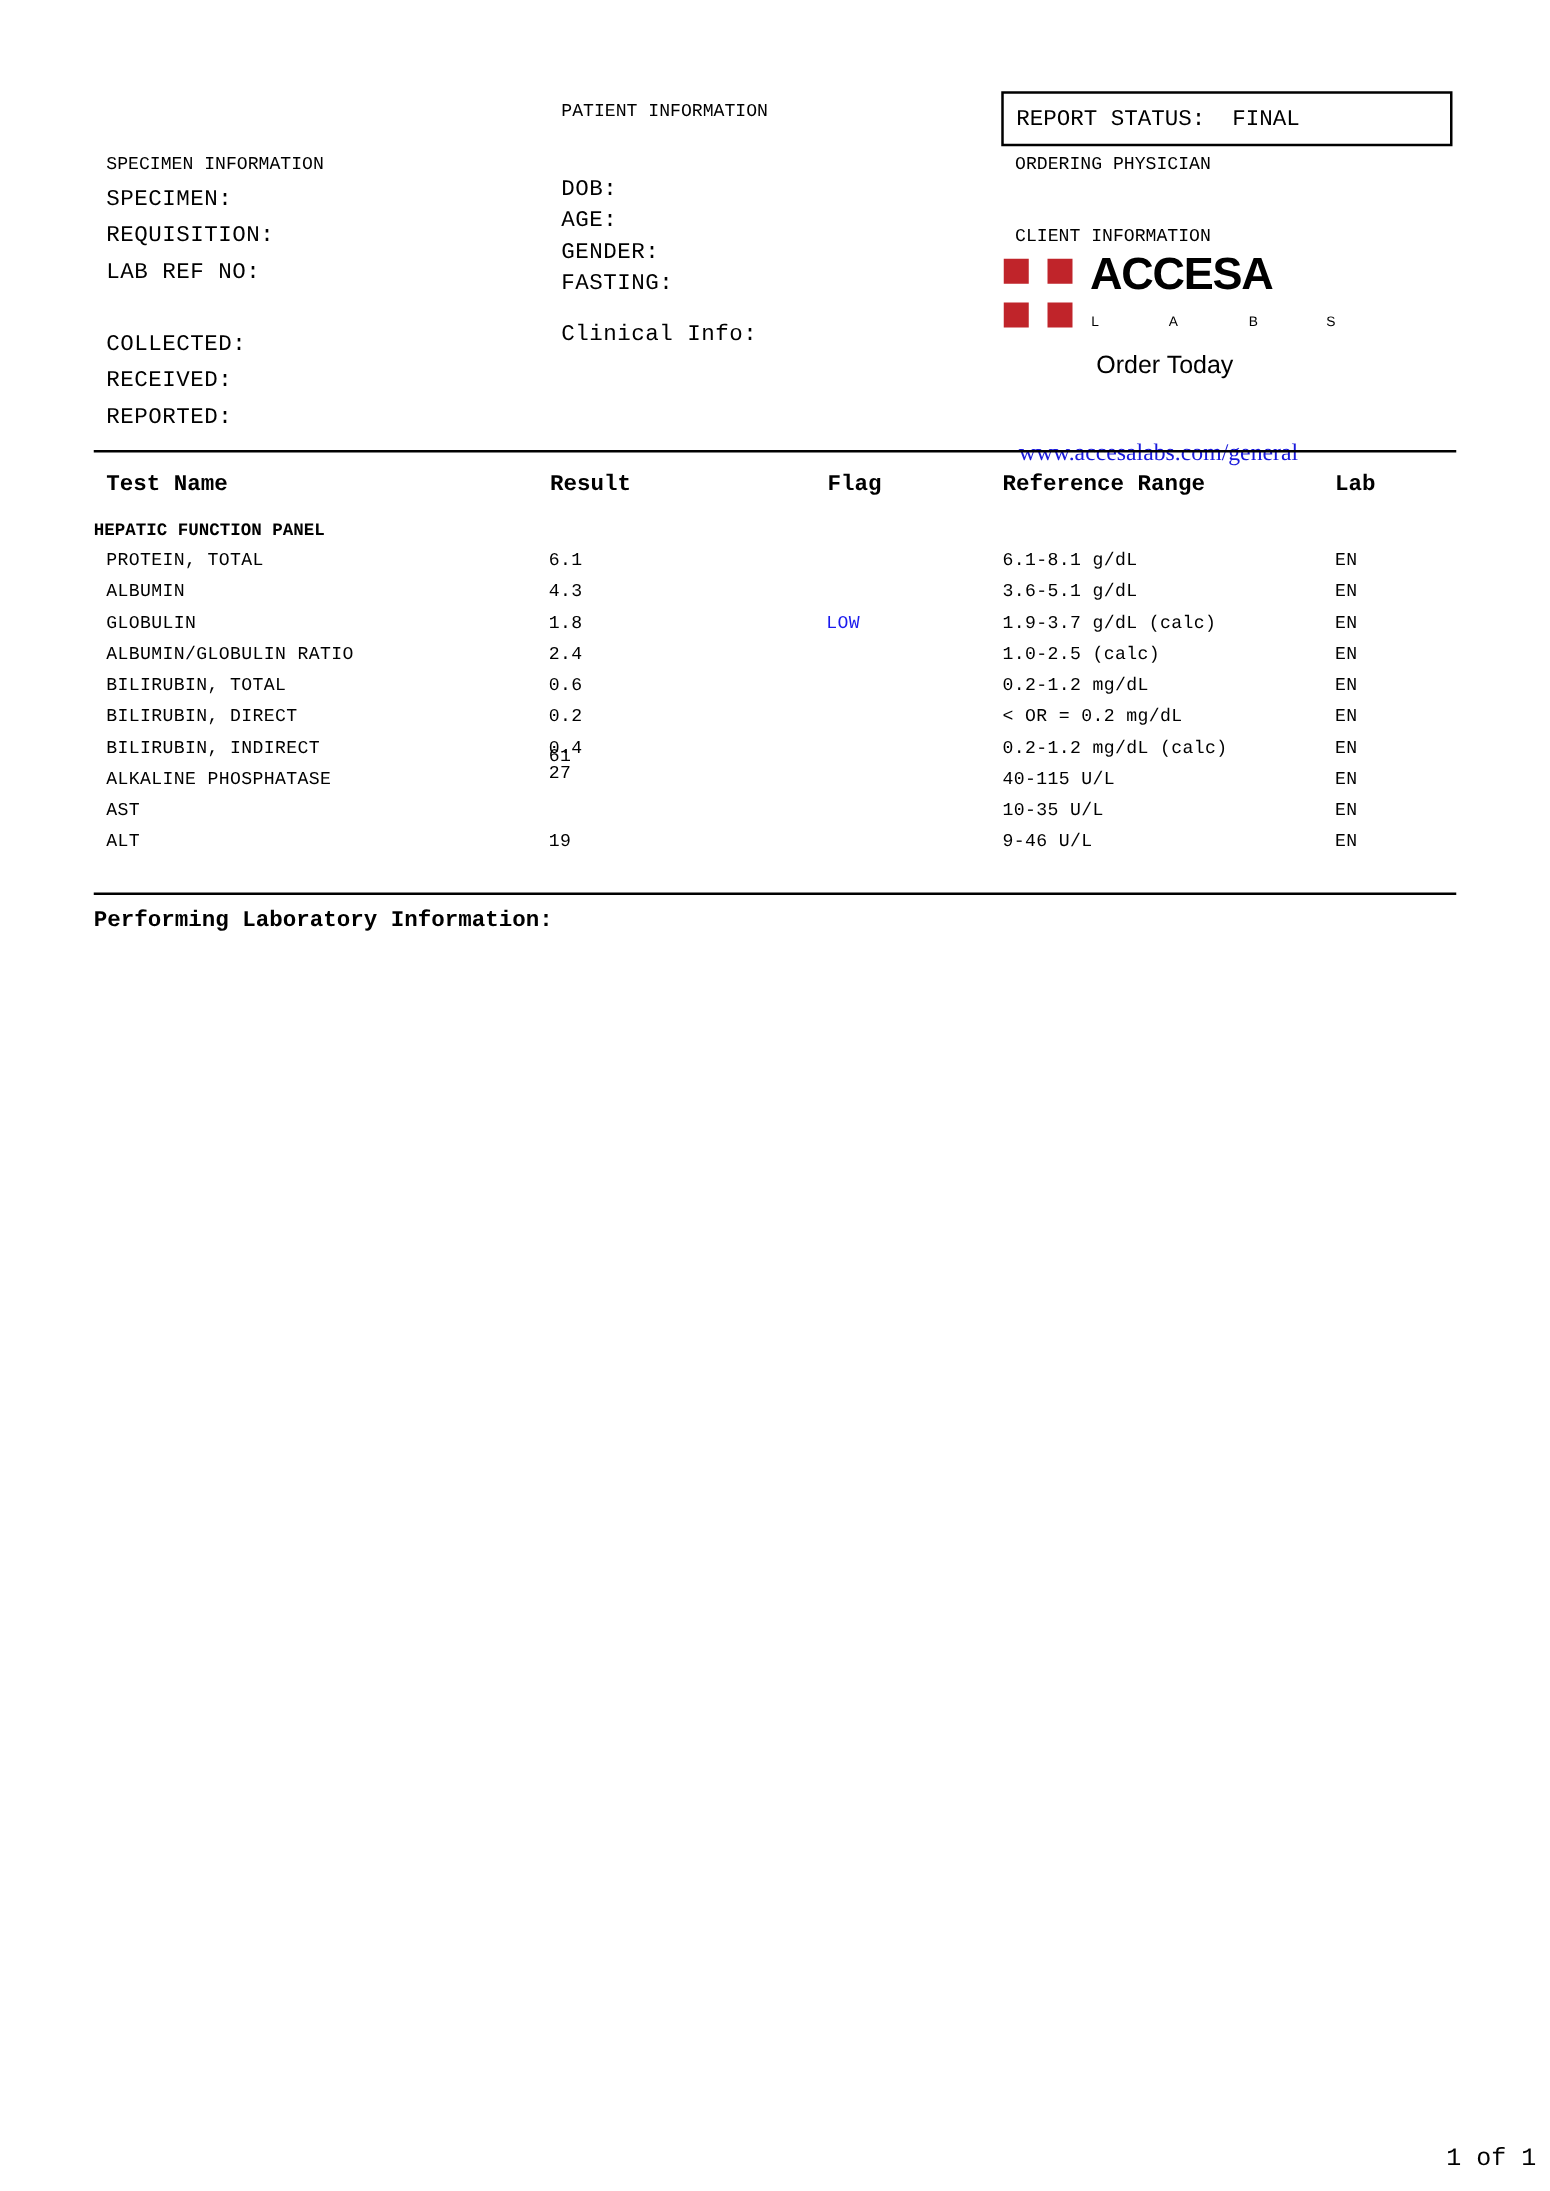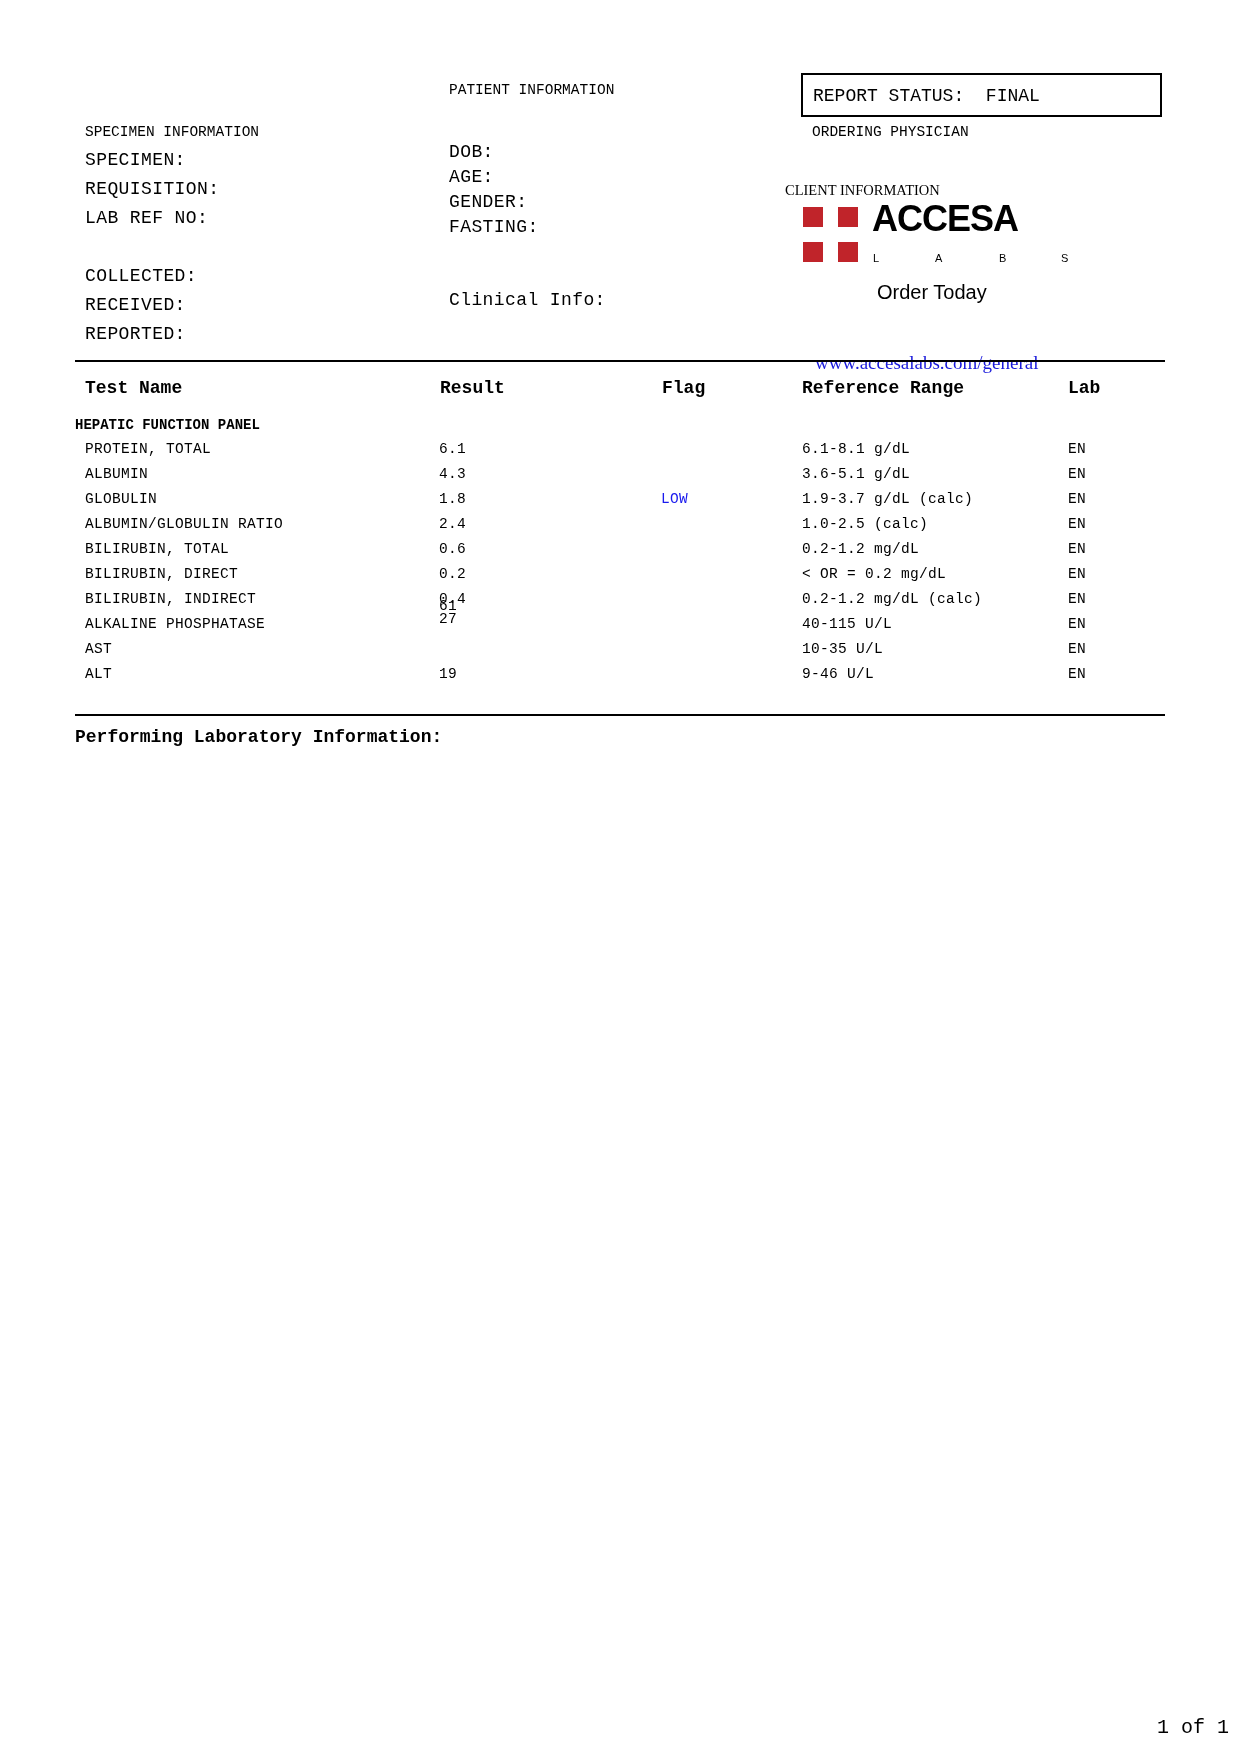--- a/index.html
+++ b/index.html
@@ -36,24 +36,24 @@
 <div class="abs mono field-label-thin" style="left:85px; top:180px;">REQUISITION:</div>
 <div class="abs mono field-label-thin" style="left:85px; top:209px;">LAB REF NO:</div>
 <div class="abs mono field-label-thin" style="left:85px; top:267px;">COLLECTED:</div>
 <div class="abs mono field-label-thin" style="left:85px; top:296px;">RECEIVED:</div>
 <div class="abs mono field-label-thin" style="left:85px; top:325px;">REPORTED:</div>
 
 <div class="abs mono field-label-thin" style="left:449px; top:143px;">DOB:</div>
 <div class="abs mono field-label-thin" style="left:449px; top:168px;">AGE:</div>
 <div class="abs mono field-label-thin" style="left:449px; top:193px;">GENDER:</div>
 <div class="abs mono field-label-thin" style="left:449px; top:218px;">FASTING:</div>
-<div class="abs mono field-label-thin" style="left:449px; top:259px;margin-top:32px;">Clinical Info:</div>
+<div class="abs mono field-label-thin" style="left:449px; top:259px;">Clinical Info:</div>
 
 <div class="abs mono sec-title" style="left:812px; top:125px;">ORDERING PHYSICIAN</div>
-<div class="abs mono sec-title" style="left:785px; top:183px;font-family:Liberation Serif, serif;">CLIENT INFORMATION</div>
+<div class="abs mono sec-title" style="left:812px; top:183px;">CLIENT INFORMATION</div>
 
 <div>
   <div class="logo-sq" style="left:803px; top:207px; background:#c0242a;"></div>
   <div class="logo-sq" style="left:838px; top:207px; background:#c0242a;"></div>
   <div class="logo-sq" style="left:803px; top:242px; background:#c0242a;"></div>
   <div class="logo-sq" style="left:838px; top:242px; background:#c0242a;"></div>
   <div class="abs logo-word" style="left:872px; top:201px;">ACCESA</div>
   <div class="abs labs-letter" style="left:873px; top:253px;">L</div>
   <div class="abs labs-letter" style="left:935px; top:253px;">A</div>
   <div class="abs labs-letter" style="left:999px; top:253px;">B</div>

